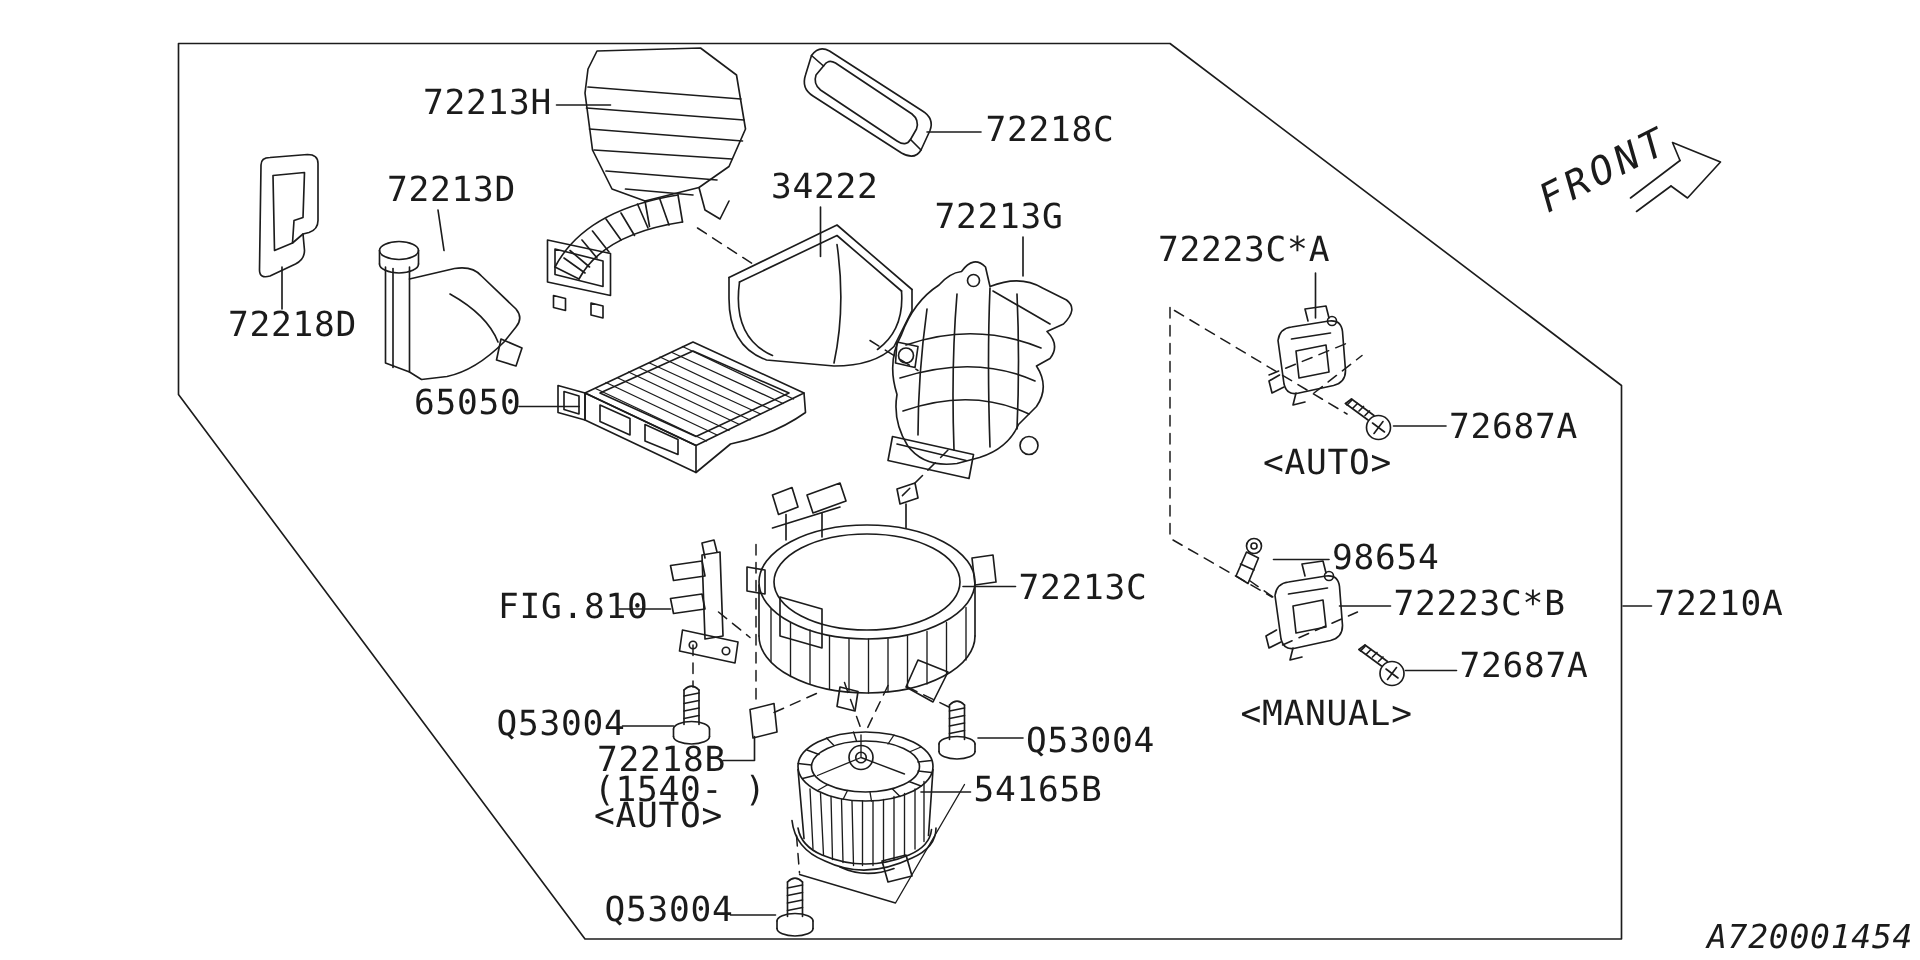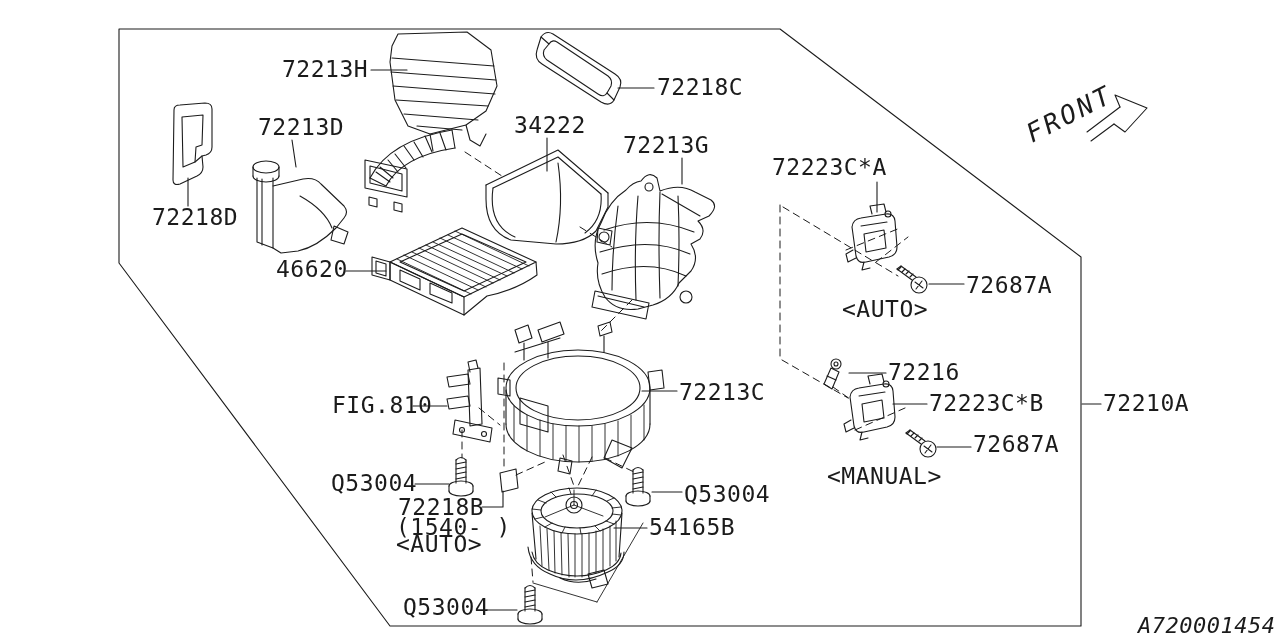--- a/index.html
+++ b/index.html
@@ -245,22 +245,22 @@
 
   <div class="callout" style="left:282px;top:59px">72213H</div>
   <div class="callout" style="left:657px;top:77px">72218C</div>
   <div class="callout" style="left:258px;top:117px">72213D</div>
   <div class="callout" style="left:514px;top:115px">34222</div>
   <div class="callout" style="left:623px;top:135px">72213G</div>
   <div class="callout" style="left:772px;top:157px">72223C*A</div>
   <div class="callout" style="left:152px;top:207px">72218D</div>
   <div class="callout" style="left:966px;top:275px">72687A</div>
   <div class="callout" style="left:842px;top:299px">&lt;AUTO&gt;</div>
-  <div class="callout" style="left:276px;top:259px">46620</div>
-  <div class="callout" style="left:888px;top:362px">72216</div>
+  <div class="callout" style="left:276px;top:259px">65050</div>
+  <div class="callout" style="left:888px;top:362px">98654</div>
   <div class="callout" style="left:929px;top:393px">72223C*B</div>
   <div class="callout" style="left:332px;top:395px">FIG.810</div>
   <div class="callout" style="left:679px;top:382px">72213C</div>
   <div class="callout" style="left:1103px;top:393px">72210A</div>
   <div class="callout" style="left:973px;top:434px">72687A</div>
   <div class="callout" style="left:827px;top:466px">&lt;MANUAL&gt;</div>
   <div class="callout" style="left:331px;top:473px">Q53004</div>
   <div class="callout" style="left:684px;top:484px">Q53004</div>
   <div class="callout" style="left:398px;top:497px">72218B</div>
   <div class="callout" style="left:396px;top:517px">(1540- )</div>

